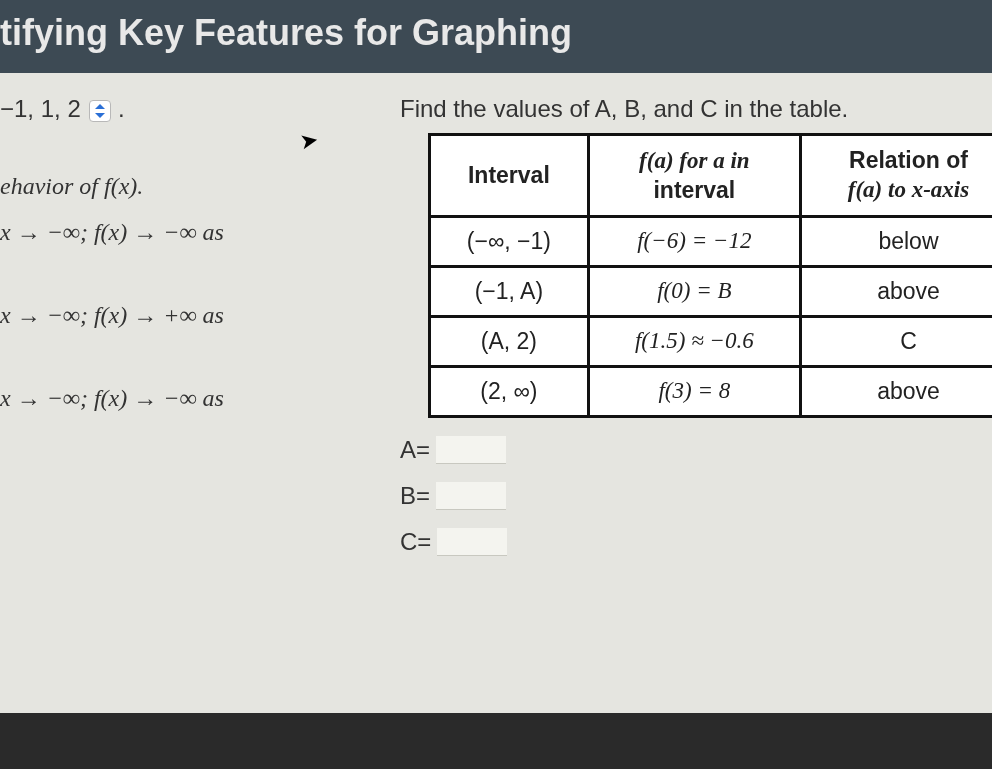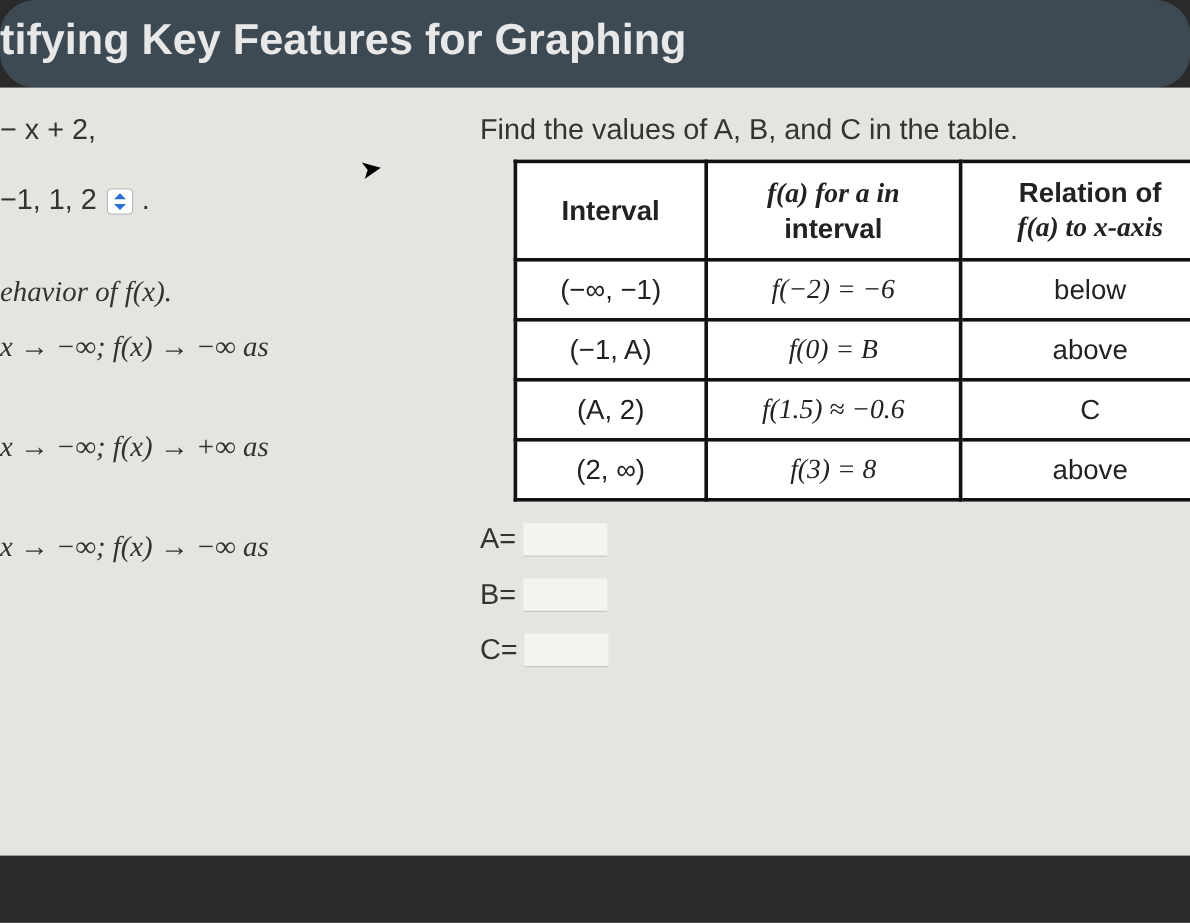--- a/index.html
+++ b/index.html
@@ -10,21 +10,20 @@
     height: 769px;
     overflow: hidden;
   }
   .header {
     background: #3d4a54;
     color: #e8e8e8;
     padding: 10px 0 18px 0;
     font-size: 36px;
     font-weight: bold;
     line-height: 1.25;
-    border-radius: 29px;
   }
   .content {
     background: #e5e5e0;
     padding: 22px 0 60px 0;
     position: relative;
     min-height: 640px;
   }
   .left-col {
     position: absolute;
     left: 0;
@@ -125,21 +124,20 @@
 
 <div class="header">
   <div>tifying Key Features for Graphing</div>
 </div>
 
 <div class="content">
 
   <div class="cursor">➤</div>
 
   <div class="left-col">
-    <div class="row">− x + 2,</div>
     <div class="row">
       <span>−1, 1, 2</span>
       <span class="stepper"></span>
       <span>.</span>
     </div>
     <div style="height:20px"></div>
     <div class="row tight ital">ehavior of f(x).</div>
     <div class="row ital">x → −∞; f(x) → −∞ as</div>
     <div style="height:26px"></div>
     <div class="row ital">x → −∞; f(x) → +∞ as</div>
@@ -160,21 +158,21 @@
           </th>
           <th>
             <span>Relation of</span><br>
             <span class="ital">f(a) to x-axis</span>
           </th>
         </tr>
       </thead>
       <tbody>
         <tr>
           <td>(−∞, −1)</td>
-          <td class="ital">f(−2) = −6</td>
+          <td class="ital">f(−6) = −12</td>
           <td>below</td>
         </tr>
         <tr>
           <td>(−1, A)</td>
           <td class="ital">f(0) = B</td>
           <td>above</td>
         </tr>
         <tr>
           <td>(A, 2)</td>
           <td class="ital">f(1.5) ≈ −0.6</td>

